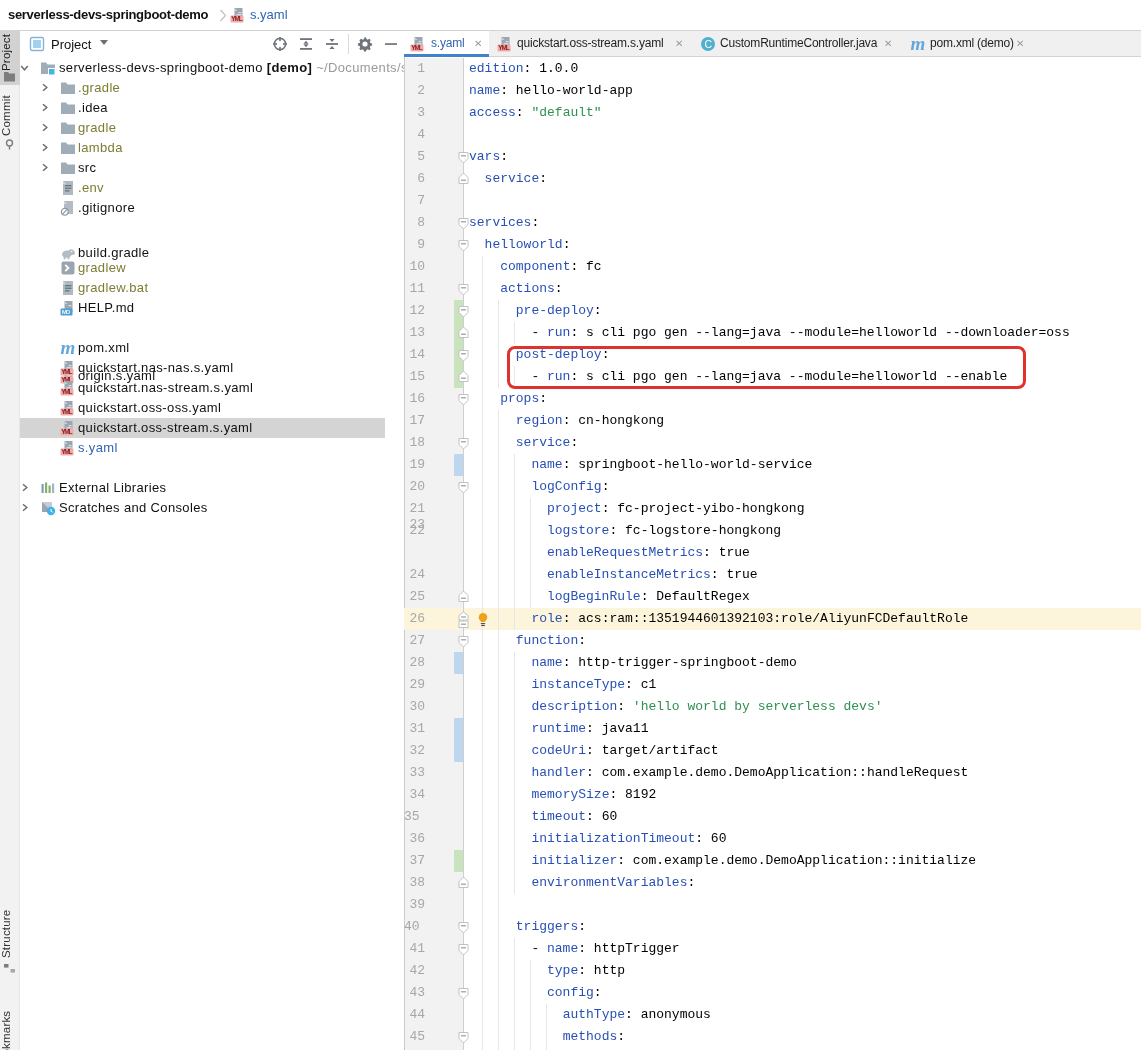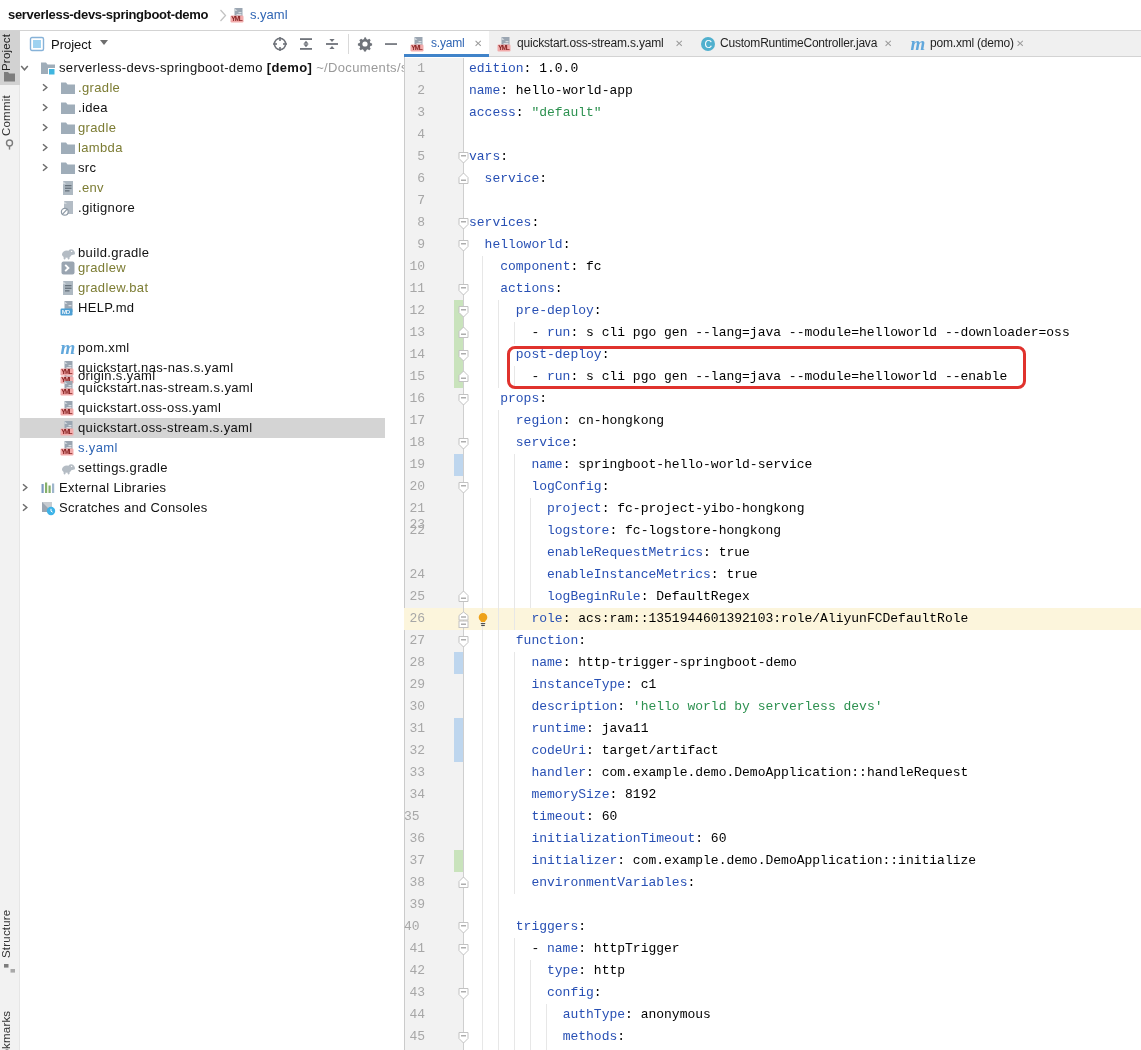--- a/index.html
+++ b/index.html
@@ -278,31 +278,20 @@
       <div class="trow" style="top:438px;">
         <i style="left:60px;top:2px"><svg width="16" height="16" viewBox="0 0 16 16" style="">
             <path d="M4.5 1h8v11h-8z" fill="#9ba6b2"></path>
             <path d="M4.5 1l3 3h-3z" fill="#cdd4d9"></path>
             <rect x="8.5" y="5.2" width="3" height="1" fill="#e6e9ec"></rect>
             <rect x="6.5" y="7.2" width="5" height="1" fill="#e6e9ec"></rect>
             <rect x="0.5" y="8.5" width="13" height="7" rx="1.2" fill="#f2abab"></rect>
             <text x="7" y="14.2" font-family="Liberation Sans" font-size="6.5" font-weight="bold" fill="#8a2525" text-anchor="middle" textLength="11.5">YML</text>
           </svg></i>
         <span style="position:absolute;left:78px;color:#2f65b4">s.yaml</span>
-      </div>
-      <div class="trow" style="top:458px;">
-        <i style="left:60px;top:2px"><svg width="16" height="16" viewBox="0 0 16 16" style="">
-            <ellipse cx="6.8" cy="9.2" rx="4.8" ry="3.6" fill="#b4bcc4"></ellipse>
-            <circle cx="11.2" cy="7.2" r="2.9" fill="#b4bcc4"></circle>
-            <path d="M13.4 5.6q1.8.8 1.6 3 -.1 1.2-1.3 1l-.9-.2.5-1.6z" fill="#b4bcc4"></path>
-            <rect x="3.6" y="11" width="2" height="3.4" rx="0.8" fill="#b4bcc4"></rect>
-            <rect x="7.6" y="11" width="2" height="3.4" rx="0.8" fill="#b4bcc4"></rect>
-            <circle cx="11.6" cy="6.4" r="0.7" fill="#ffffff"></circle>
-          </svg></i>
-        <span style="position:absolute;left:78px">settings.gradle</span>
       </div>
       <div class="trow" style="top:478px;">
         <i style="left:20px;top:5px"><svg width="9" height="9" viewBox="0 0 9 9" style="">
             <path d="M3 1.2L6.8 4.5 3 7.8" fill="none" stroke="#6e6e6e" stroke-width="1.5"></path>
           </svg></i>
         <i style="left:40px;top:2px"><svg width="16" height="16" viewBox="0 0 16 16" style="">
             <rect x="1.5" y="4" width="2.2" height="9" fill="#7e9bc0"></rect>
             <rect x="5" y="2.5" width="2.2" height="10.5" fill="#86b06a"></rect>
             <rect x="8.5" y="5.5" width="2.2" height="7.5" fill="#86b06a"></rect>
             <rect x="12" y="3.5" width="2.2" height="9.5" fill="#9fb6cc"></rect>

